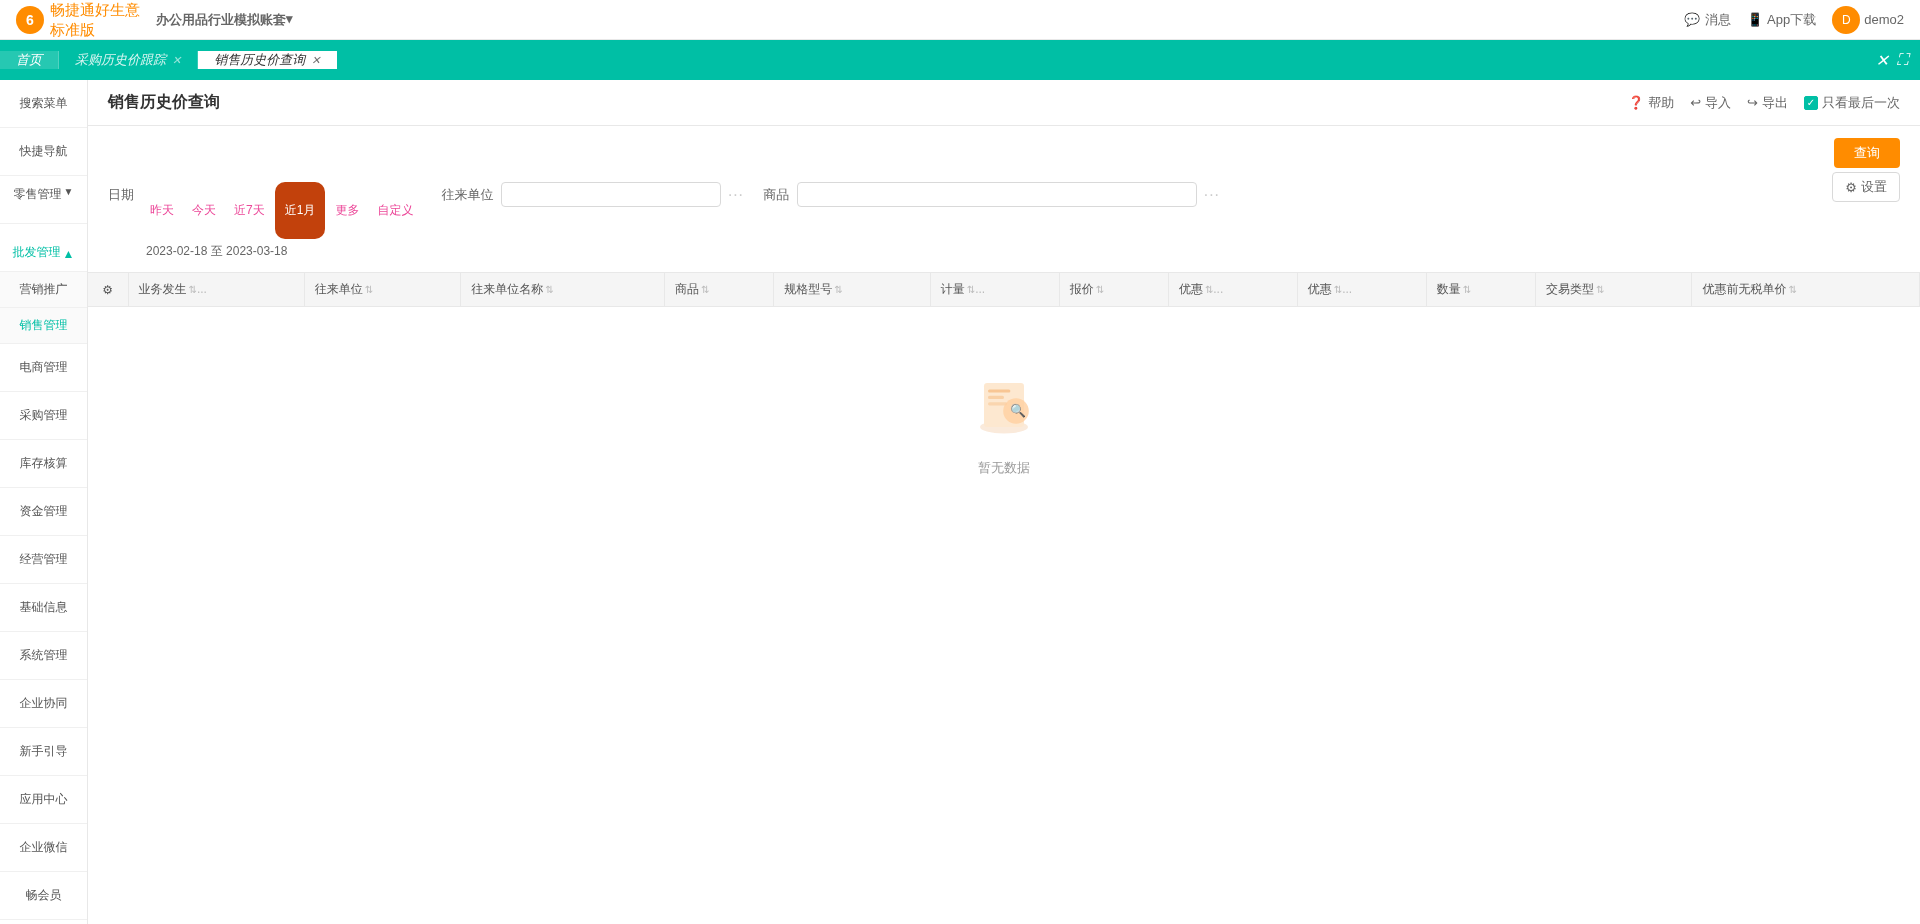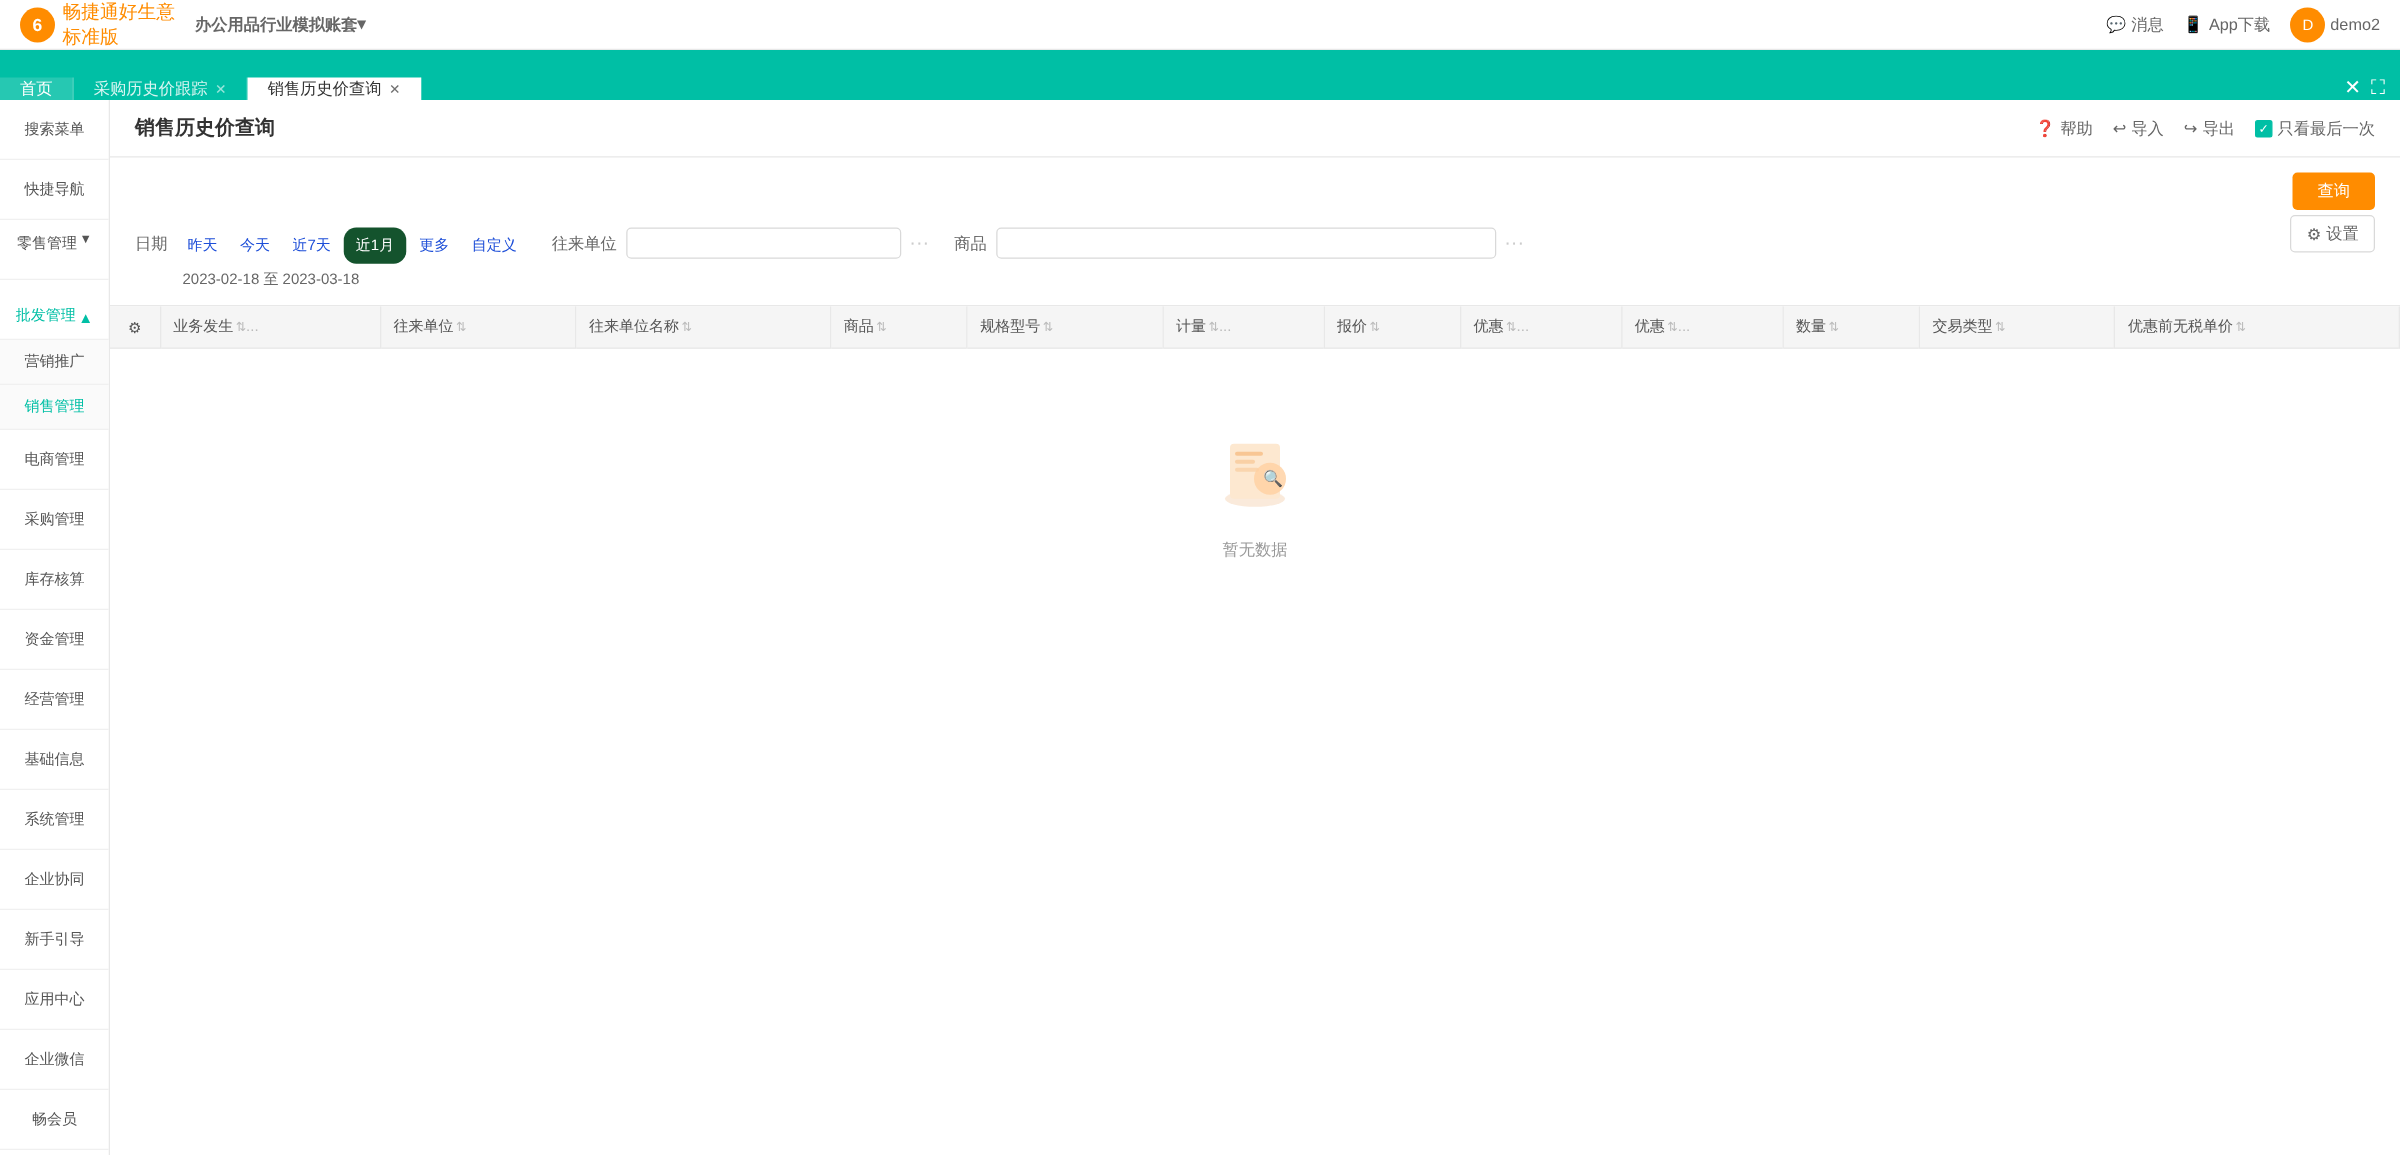--- a/index.html
+++ b/index.html
@@ -23,22 +23,23 @@
     .app-selector { display: flex; align-items: flex-start; gap: 0; color: #666; font-size: 13px; cursor: pointer; padding: 4px 8px; border-radius: 4px; font-weight: bold; }
     .top-header-right { display: flex; align-items: center; gap: 16px; }
     .header-action { display: flex; align-items: center; gap: 4px; color: #666; font-size: 13px; cursor: pointer; }
     .user-avatar { width: 28px; height: 28px; border-radius: 50%; background: #ff8c00; display: flex; align-items: center; justify-content: center; color: white; font-size: 12px; }
 
     
     .tab-bar {
       height: 40px;
       background: #00bfa5;
       display: flex;
-      align-items: flex-end;
+      align-items: center;
       flex-shrink: 0;
+      font-style: italic;
     }
     .tab-item {
       display: flex;
       align-items: center;
       gap: 6px;
       padding: 0 16px;
       cursor: pointer;
       color: rgba(255,255,255,0.85);
       font-size: 13px;
       border-right: 1px solid rgba(255,255,255,0.2);
@@ -127,22 +128,22 @@
       align-items: center;
       justify-content: space-between;
       padding: 12px 20px;
       border-bottom: 1px solid #e8e8e8;
     }
     .page-title { font-size: 16px; font-weight: bold; color: #333; }
     .page-actions { display: flex; align-items: center; gap: 16px; }
     .page-action-btn { display: flex; align-items: center; gap: 4px; color: #666; font-size: 13px; cursor: pointer; }
     .checkbox-label { display: flex; align-items: center; gap: 4px; color: #666; font-size: 13px; cursor: pointer; }
     .checkbox-checked { width: 14px; height: 14px; background: #00bfa5; border: 1px solid #00bfa5; border-radius: 2px; display: flex; align-items: center; justify-content: center; color: white; font-size: 10px; }
-    .date-tab { padding: 2px 8px; font-size: 12px; color: #1d4ed8; cursor: pointer; border-radius: 2px; }
-    .date-tab.active { background: #14532d; color: white; border-radius: 10px; padding: 6px 10px; }
+    .date-tab { padding: 2px 8px; font-size: 12px; color: #ec4899; cursor: pointer; border-radius: 2px; }
+    .date-tab.active { background: #c2410c; color: white; border-radius: 10px; padding: 20px 10px; }
     .date-range { font-size: 12px; color: #666; margin-left: 4px; }
     .filter-input-group { display: flex; align-items: center; gap: 6px; }
     .filter-input { border: 1px solid #d9d9d9; border-radius: 4px; padding: 4px 8px; font-size: 13px; color: #333; min-width: 180px; outline: none; }
     .filter-dots { color: #ccc; font-size: 16px; }
     .query-btn {
       background: #ff8c00;
       color: white;
       border: none;
       padding: 6px 20px;
       border-radius: 4px;

